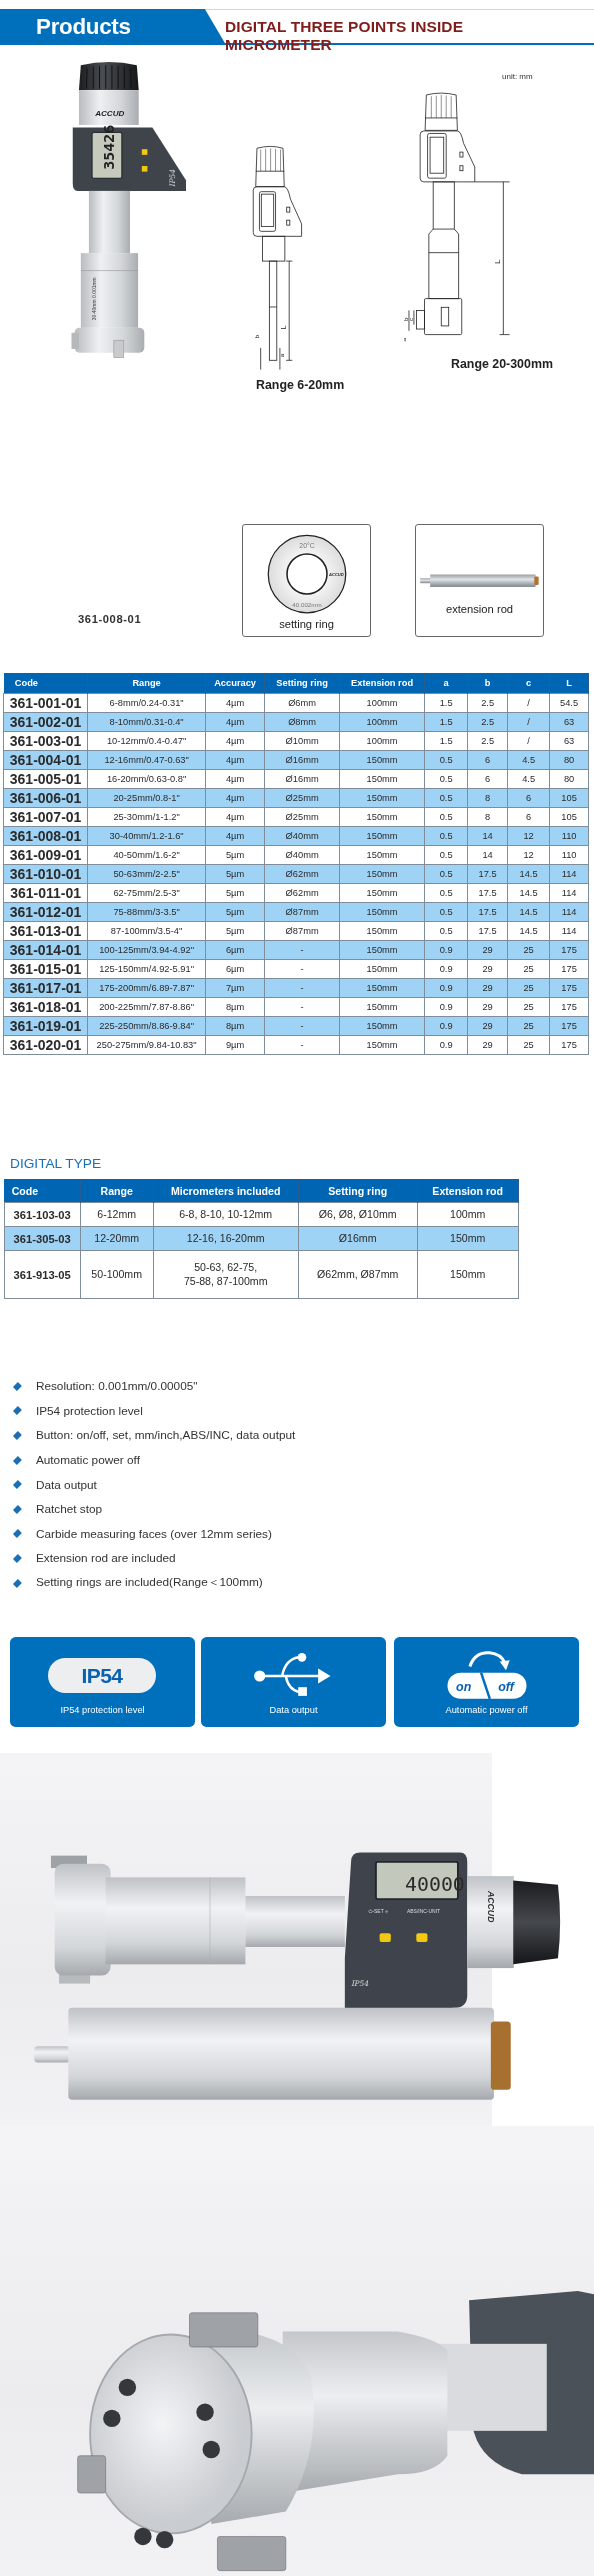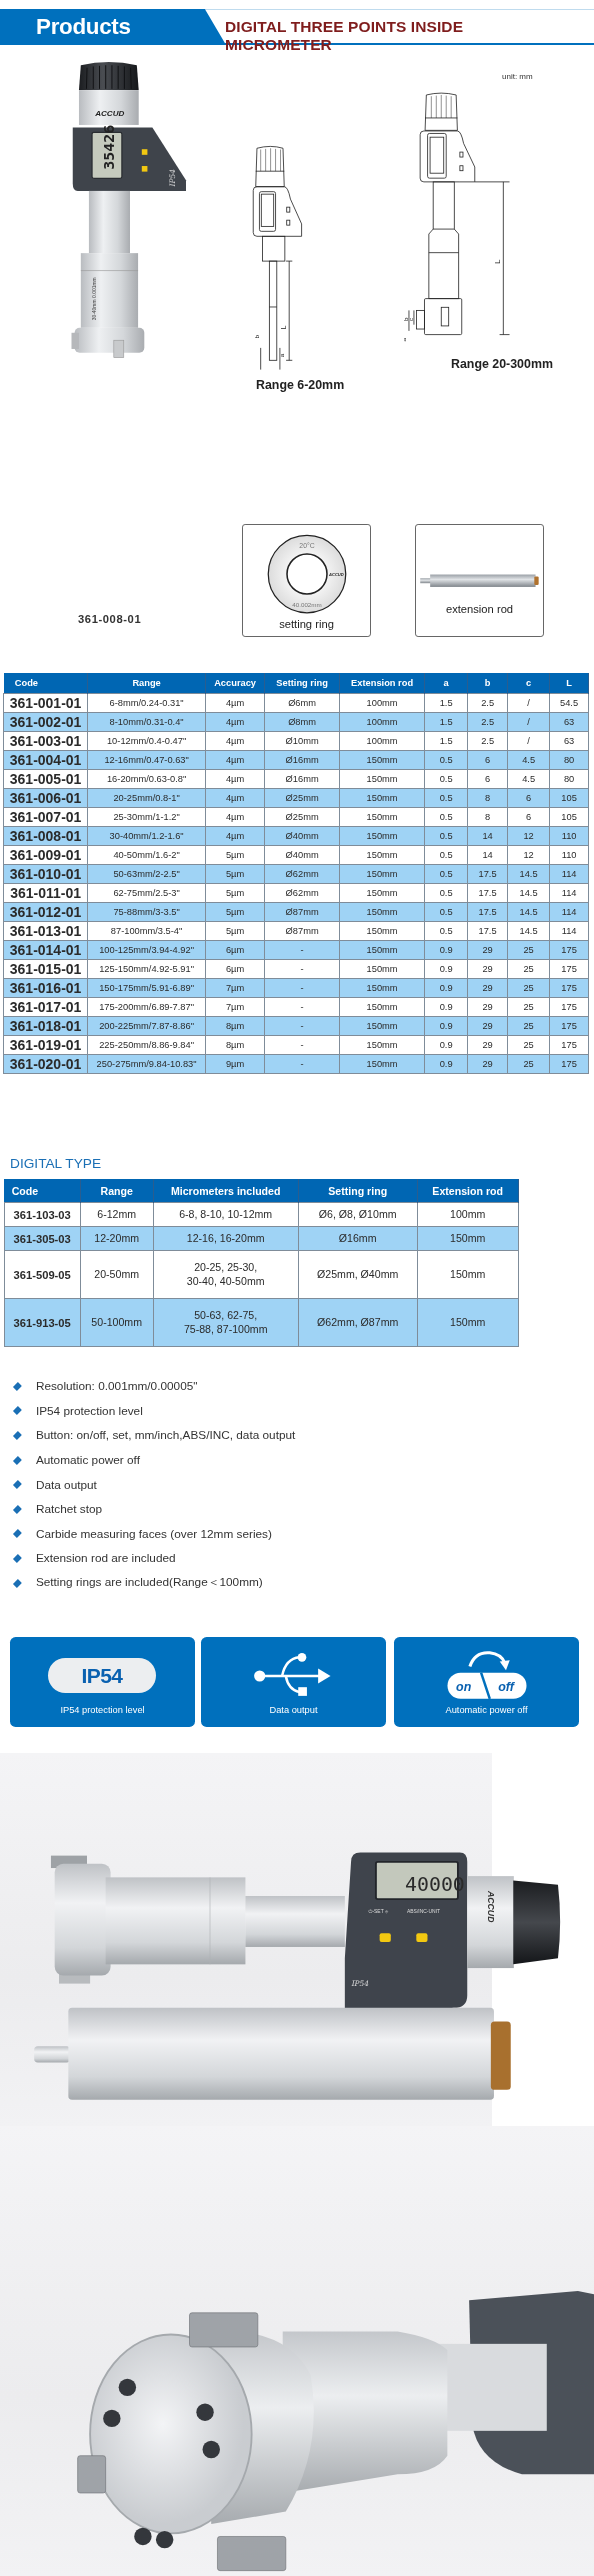--- a/index.html
+++ b/index.html
@@ -400,31 +400,20 @@
         <td>125-150mm/4.92-5.91"</td>
         <td>6µm</td>
         <td>-</td>
         <td>150mm</td>
         <td>0.9</td>
         <td>29</td>
         <td>25</td>
         <td>175</td>
       </tr>
       <tr>
-        <td>361-016-01</td>
-        <td>150-175mm/5.91-6.89"</td>
-        <td>7µm</td>
-        <td>-</td>
-        <td>150mm</td>
-        <td>0.9</td>
-        <td>29</td>
-        <td>25</td>
-        <td>175</td>
-      </tr>
-      <tr>
         <td>361-017-01</td>
         <td>175-200mm/6.89-7.87"</td>
         <td>7µm</td>
         <td>-</td>
         <td>150mm</td>
         <td>0.9</td>
         <td>29</td>
         <td>25</td>
         <td>175</td>
       </tr>
@@ -488,28 +477,20 @@
         <td style="white-space: pre-line;">6-12mm</td>
         <td style="white-space: pre-line; margin-top: 33px;">6-8, 8-10, 10-12mm</td>
         <td style="white-space: pre-line;">Ø6, Ø8, Ø10mm</td>
         <td style="white-space: pre-line;">100mm</td>
       </tr>
       <tr style="height: 24px;">
         <td style="white-space: pre-line;">361-305-03</td>
         <td style="white-space: pre-line;">12-20mm</td>
         <td style="white-space: pre-line;">12-16, 16-20mm</td>
         <td style="white-space: pre-line;">Ø16mm</td>
-        <td style="white-space: pre-line;">150mm</td>
-      </tr>
-      <tr style="height: 48px;">
-        <td style="white-space: pre-line;">361-509-05</td>
-        <td style="white-space: pre-line;">20-50mm</td>
-        <td style="white-space: pre-line;">20-25, 25-30,
-30-40, 40-50mm</td>
-        <td style="white-space: pre-line;">Ø25mm, Ø40mm</td>
         <td style="white-space: pre-line;">150mm</td>
       </tr>
       <tr style="height: 48px;">
         <td style="white-space: pre-line;">361-913-05</td>
         <td style="white-space: pre-line;">50-100mm</td>
         <td style="white-space: pre-line;">50-63, 62-75,
 75-88, 87-100mm</td>
         <td style="white-space: pre-line;">Ø62mm, Ø87mm</td>
         <td style="white-space: pre-line;">150mm</td>
       </tr>

